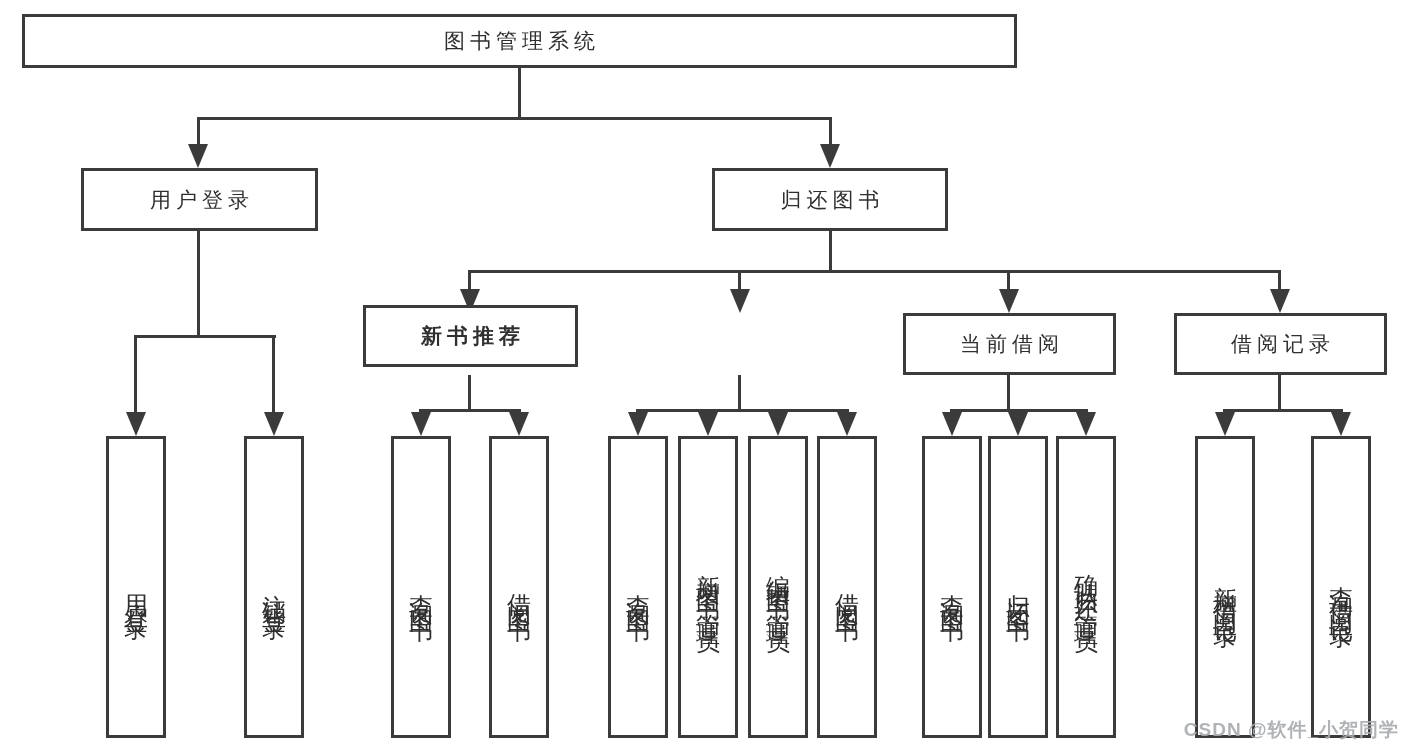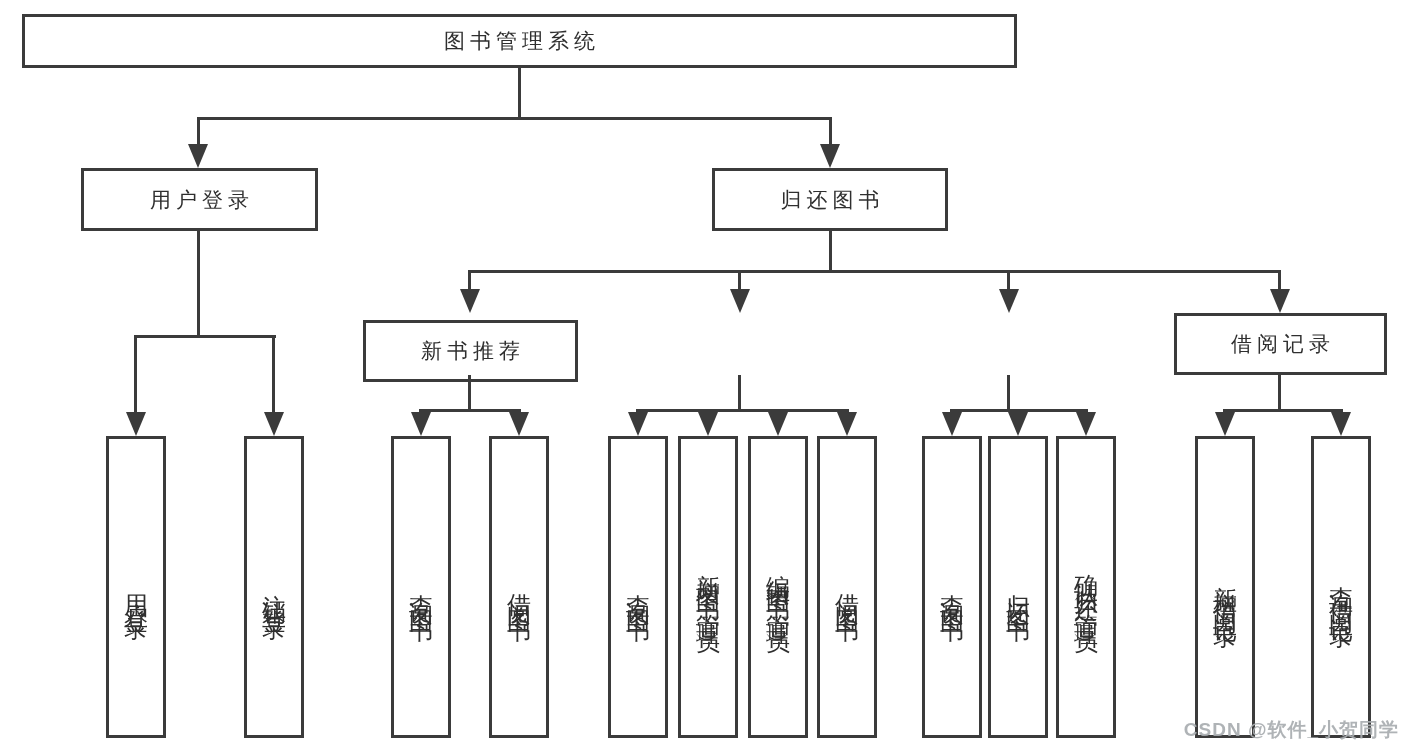--- a/index.html
+++ b/index.html
@@ -88,22 +88,25 @@
   <div class="hline" style="left:468px;top:270px;width:813px;"></div>
   <div class="vline" style="left:468px;top:270px;height:20px;"></div>
   <div class="arrow" style="left:460px;top:289px;"></div>
   <div class="vline" style="left:738px;top:270px;height:20px;"></div>
   <div class="arrow" style="left:730px;top:289px;"></div>
   <div class="vline" style="left:1007px;top:270px;height:20px;"></div>
   <div class="arrow" style="left:999px;top:289px;"></div>
   <div class="vline" style="left:1278px;top:270px;height:20px;"></div>
   <div class="arrow" style="left:1270px;top:289px;"></div>
 
-  <div class="hbox" style="left:363px;top:320px;width:215px;height:62px;">
+  <div class="hbox" style="left:363px;top:305px;width:215px;height:62px;font-weight:bold;">
     <span>新书推荐</span>
+  </div>
+  <div class="hbox" style="left:903px;top:313px;width:213px;height:62px;">
+    <span>当前借阅</span>
   </div>
   <div class="hbox" style="left:1174px;top:313px;width:213px;height:62px;">
     <span>借阅记录</span>
   </div>
 
   <div class="vline" style="left:468px;top:375px;height:34px;"></div>
   <div class="hline" style="left:419px;top:409px;width:102px;"></div>
   <div class="vline" style="left:738px;top:375px;height:34px;"></div>
   <div class="hline" style="left:636px;top:409px;width:213px;"></div>
   <div class="vline" style="left:1007px;top:375px;height:34px;"></div>

